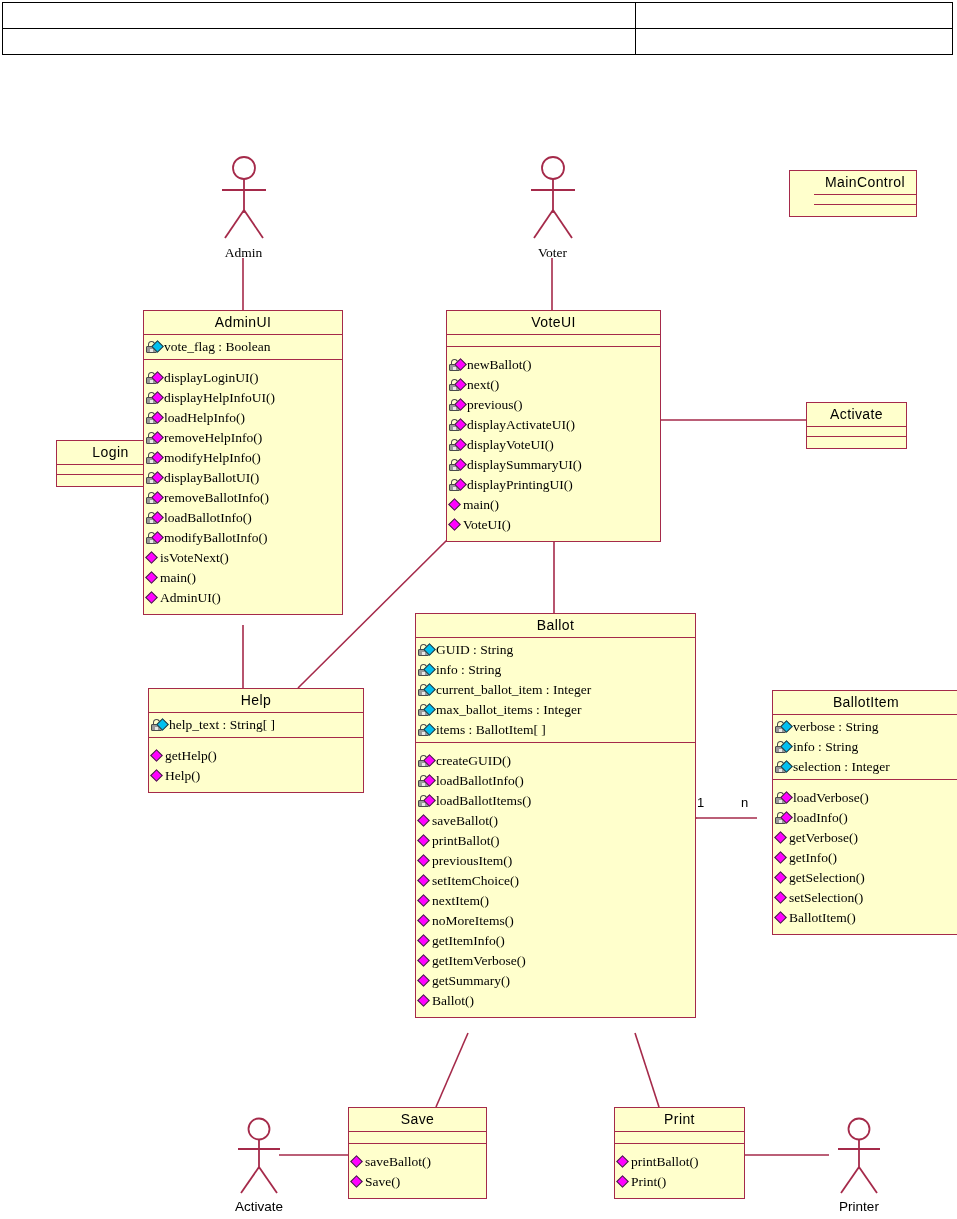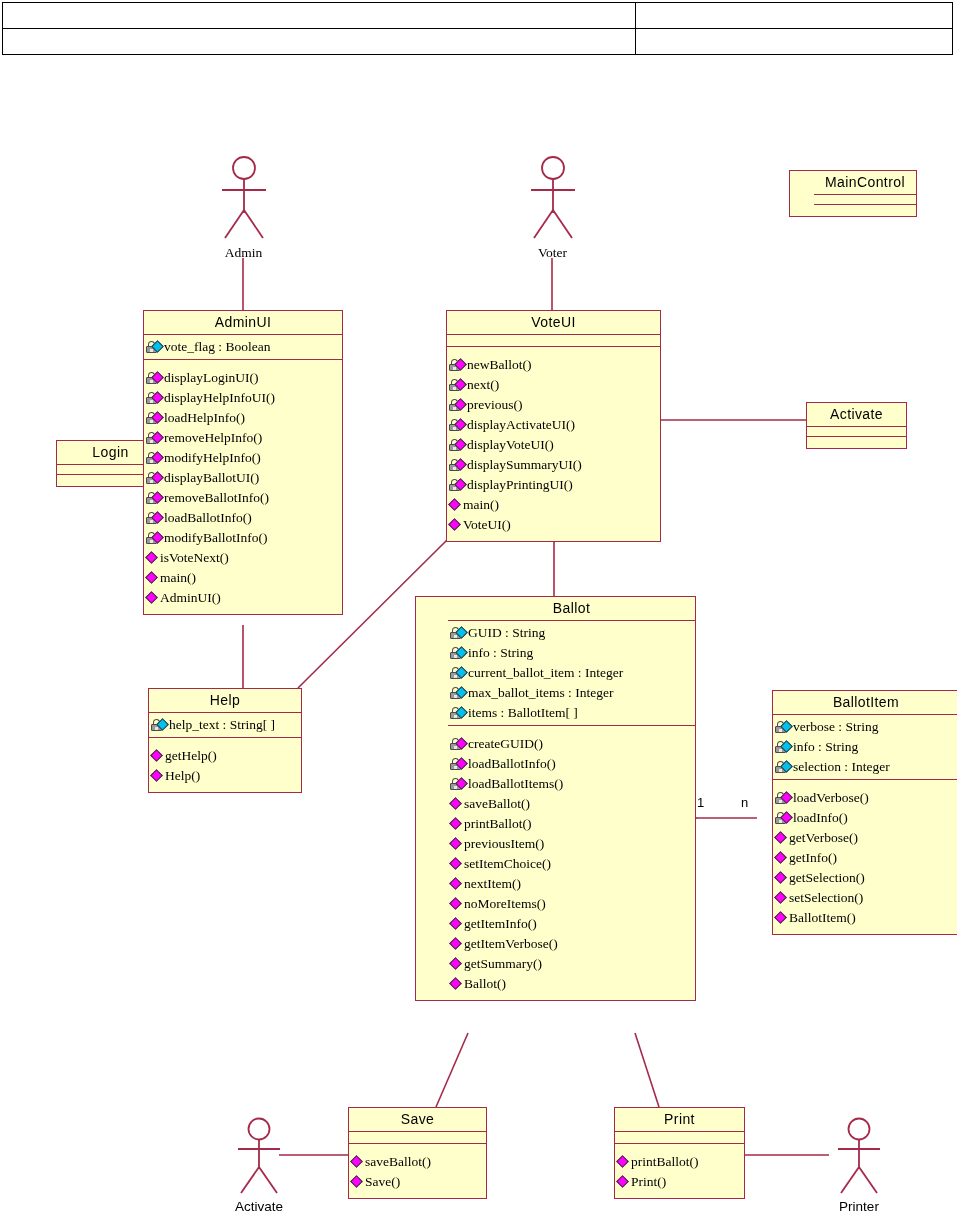--- a/index.html
+++ b/index.html
@@ -505,21 +505,21 @@
       </div>
       <div class="member">
         <span class="ico noLock">
           <span class="dia op"></span>
         </span>
         <span class="m-label">VoteUI()</span>
       </div>
     </div>
 </div>
 
-<div class="uml-class" style="left:148px; top:688px; width:154px;">
+<div class="uml-class" style="left:148px; top:688px; width:216px;">
   <div class="cls-name">Help</div>
   <div class="cls-attrs">
       <div class="member">
         <span class="ico">
           <span class="lock">
             <span class="lk-shackle"></span>
             <span class="lk-body"></span>
             <span class="lk-key"></span>
           </span>
           <span class="dia attr"></span>
@@ -536,21 +536,21 @@
       </div>
       <div class="member">
         <span class="ico noLock">
           <span class="dia op"></span>
         </span>
         <span class="m-label">Help()</span>
       </div>
     </div>
 </div>
 
-<div class="uml-class" style="left:415px; top:596px; width:281px;padding-left:32px;">
+<div class="uml-class" style="left:415px; top:613px; width:281px;">
   <div class="cls-name">Ballot</div>
   <div class="cls-attrs">
       <div class="member">
         <span class="ico">
           <span class="lock">
             <span class="lk-shackle"></span>
             <span class="lk-body"></span>
             <span class="lk-key"></span>
           </span>
           <span class="dia attr"></span>

